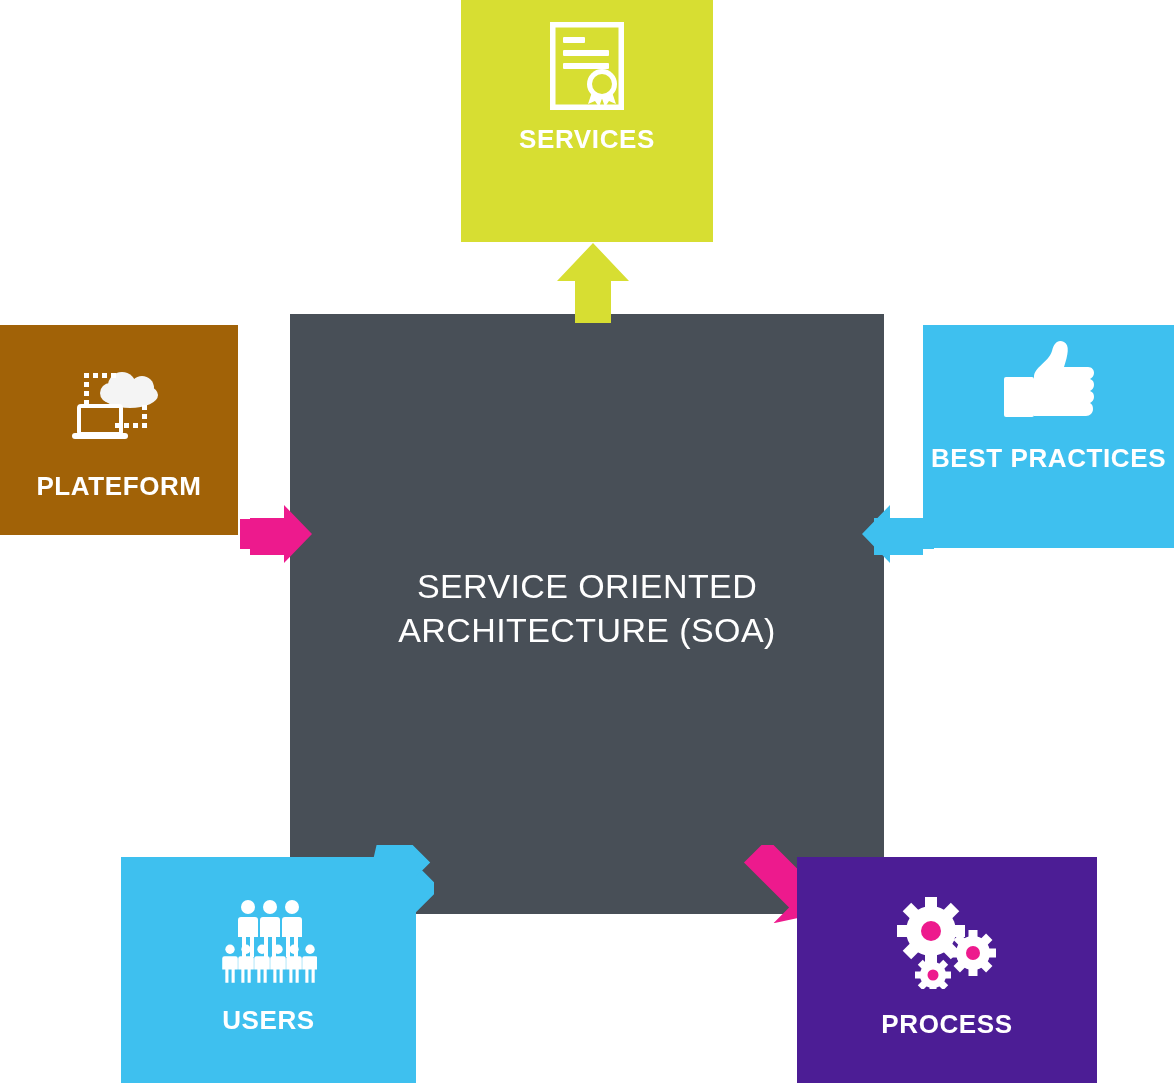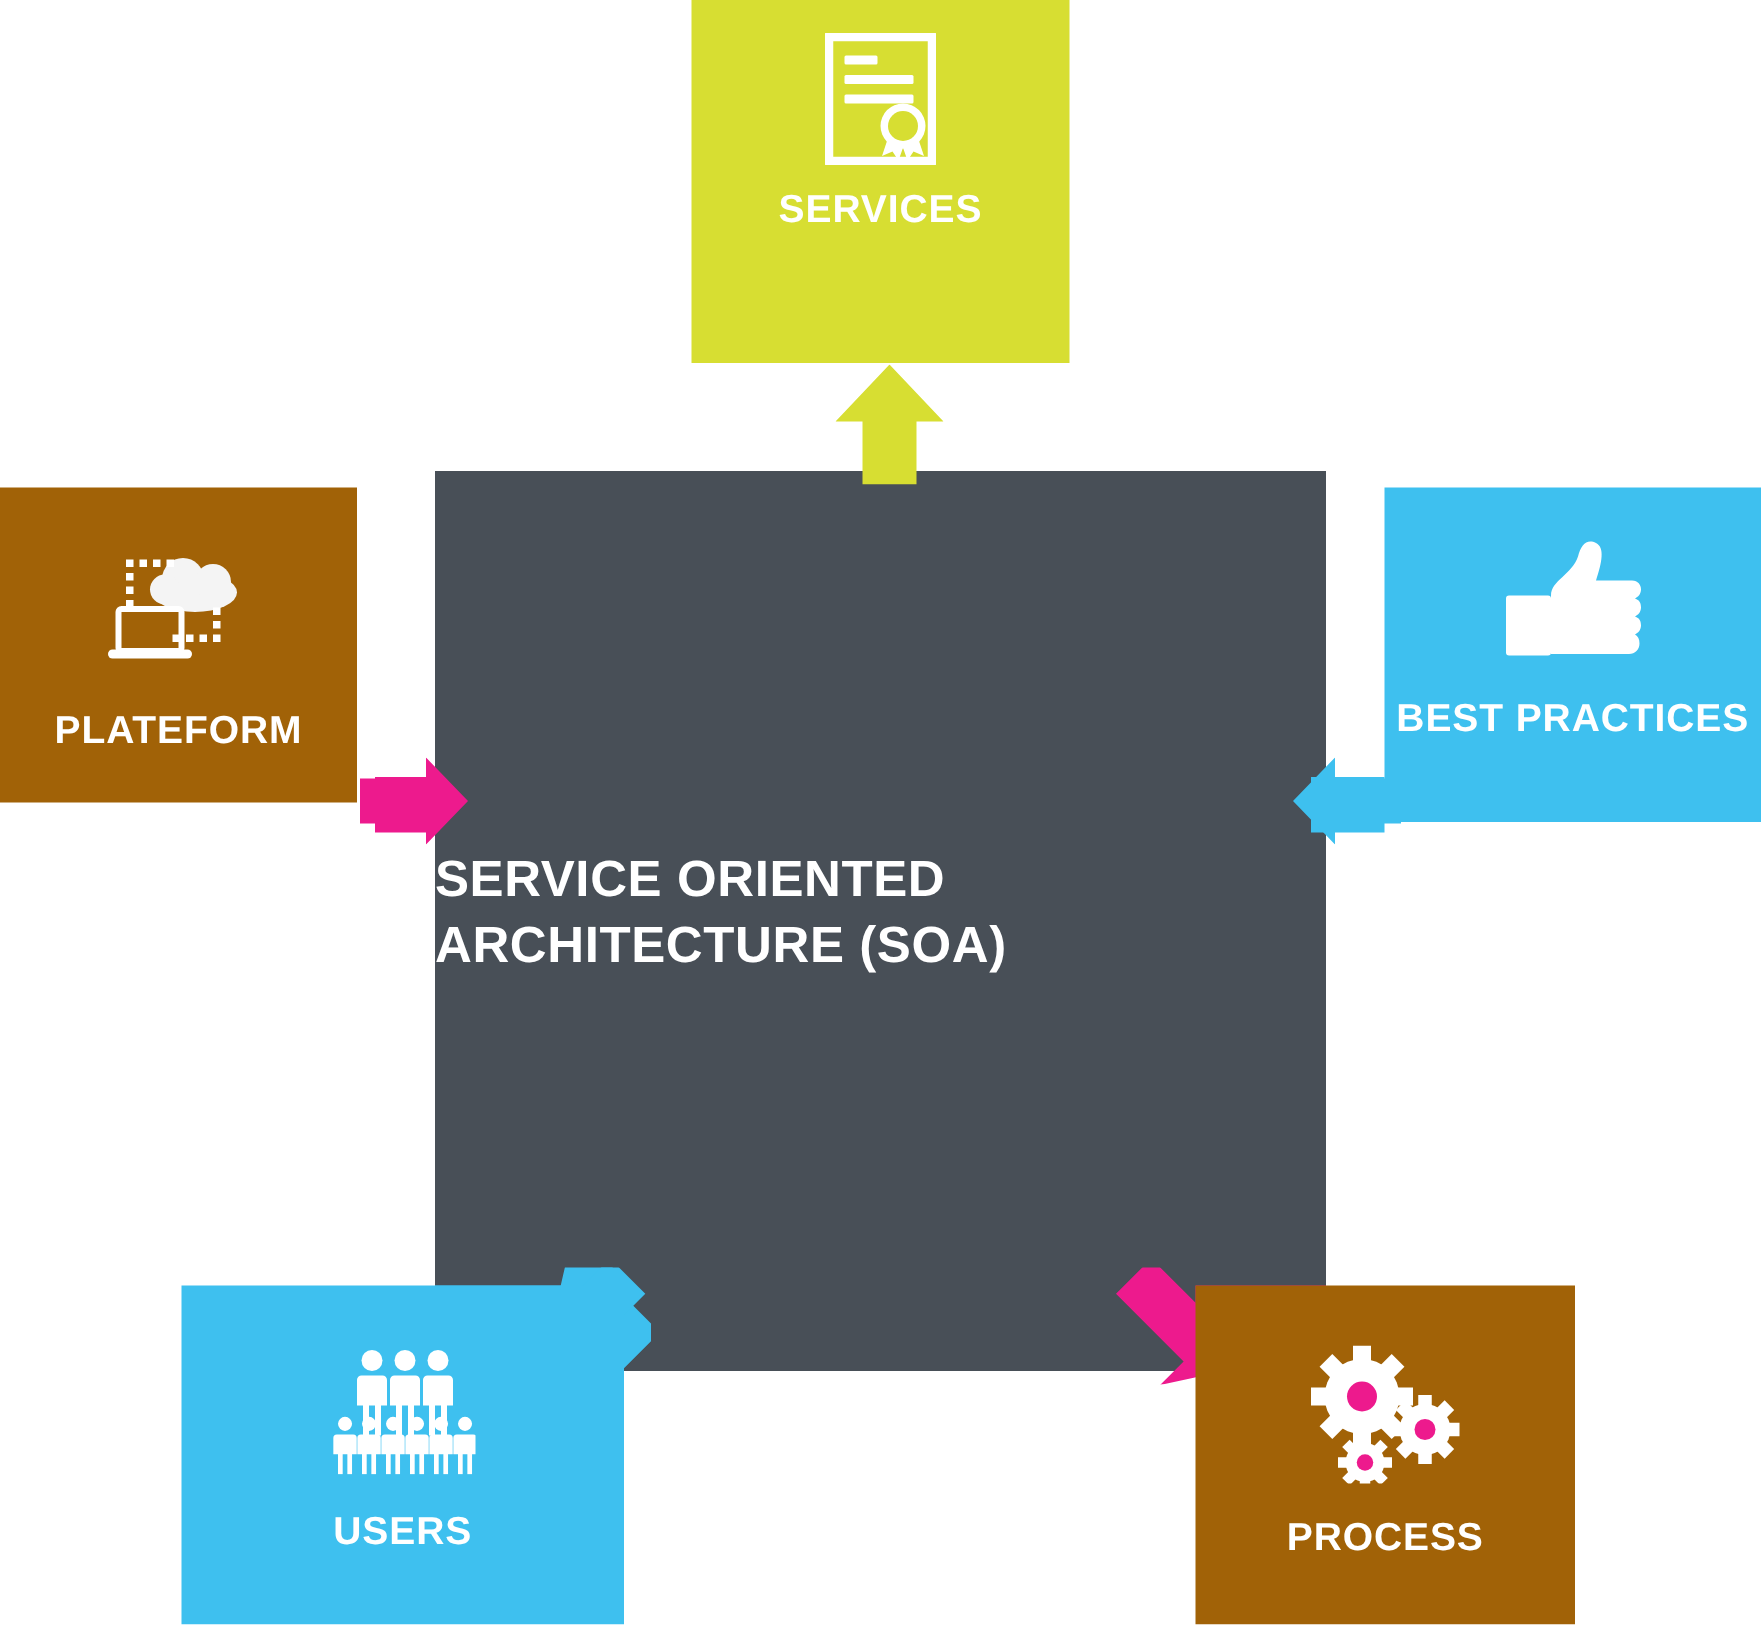--- a/index.html
+++ b/index.html
@@ -44,22 +44,23 @@
     top: 314px;
     width: 594px;
     height: 600px;
     background: #484f57;
   }
   #hub-title {
     position: absolute;
     left: 290px;
     top: 565px;
     width: 594px;
+    text-align: center;
     color: #ffffff;
-    font-weight: bold;
+    font-weight: normal;
     font-size: 34px;
     line-height: 1.28;
     letter-spacing: 0.4px;
     white-space: pre-line;
   }
 
   
   #card-services {
     left: 461px; top: 0px; width: 252px; height: 242px;
     background: #d7de32;
@@ -70,34 +71,34 @@
   #card-plateform {
     left: 0px; top: 325px; width: 238px; height: 210px;
     background: #a16207;
     padding-top: 42px;
   }
   #card-plateform .card-label { margin-top: 30px; }
 
   #card-best {
     left: 923px; top: 325px; width: 251px; height: 223px;
     background: #3ec0ef;
-    padding-top: 32px;
+    padding-top: 12px;
   }
   #card-best .card-label { margin-top: 18px; }
 
   #card-users {
     left: 121px; top: 857px; width: 295px; height: 226px;
     background: #3ec0ef;
     padding-top: 42px;
   }
   #card-users .card-label { margin-top: 24px; }
 
   #card-process {
-    left: 797px; top: 857px; width: 253px; height: 226px;
-    background: #a16207;
+    left: 797px; top: 857px; width: 300px; height: 226px;
+    background: #4c1d95;
     padding-top: 40px;
   }
   #card-process .card-label { margin-top: 22px; }
 
   
   .arrow {
     position: absolute;
   }
   #arrow-up       { left: 557px; top: 243px; width: 72px;  height: 80px;  }
   #arrow-left     { left: 240px; top: 505px; width: 72px;  height: 58px;  }

